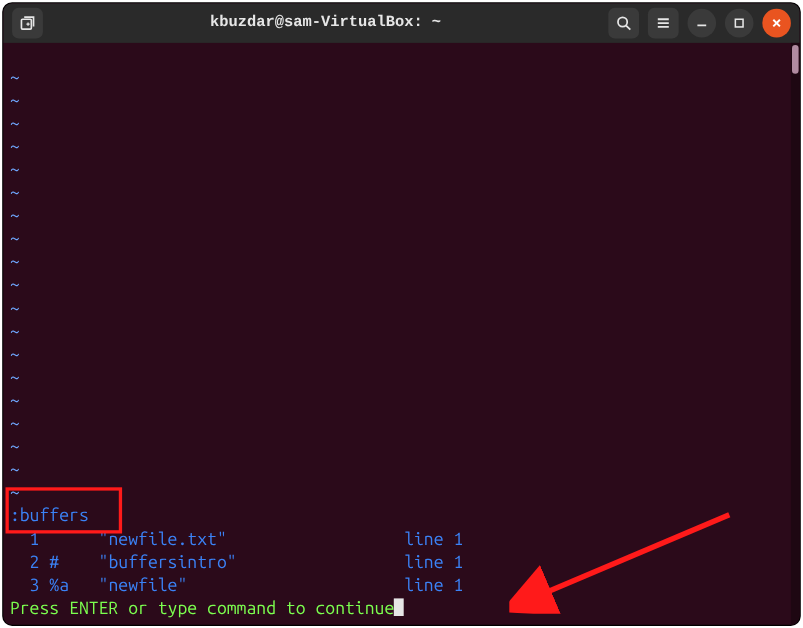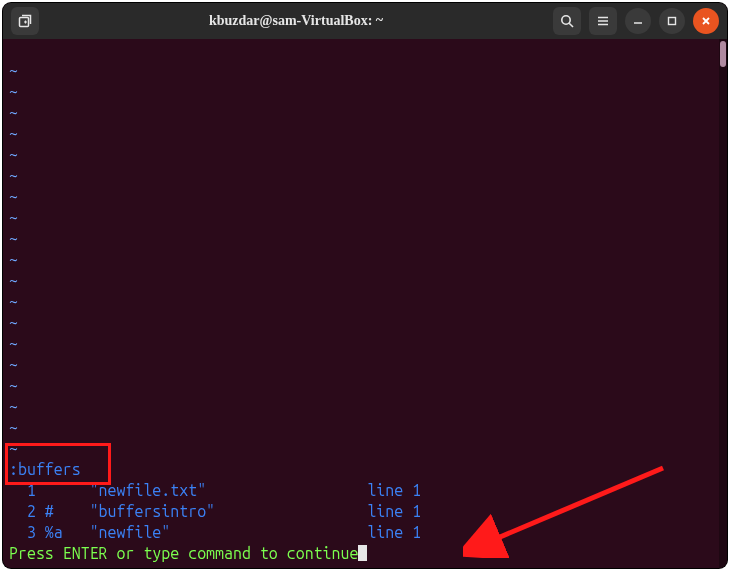--- a/index.html
+++ b/index.html
@@ -21,21 +21,21 @@
     border-radius: 8px;
     overflow: hidden;
     box-shadow: 0 0 0 1px #000;
   }
   .titlebar {
     height: 36px;
     background: #2a2a2a;
     display: flex;
     align-items: center;
     color: #e6e6e6;
-    font-family: Liberation Serif, serif;
+    font-family: Liberation Mono, monospace;
     font-size: 14px;
   }
   .tb-left, .tb-right {
     display: flex;
     align-items: center;
     gap: 8px;
     padding: 0 8px;
   }
   .tb-center {
     flex: 1;

